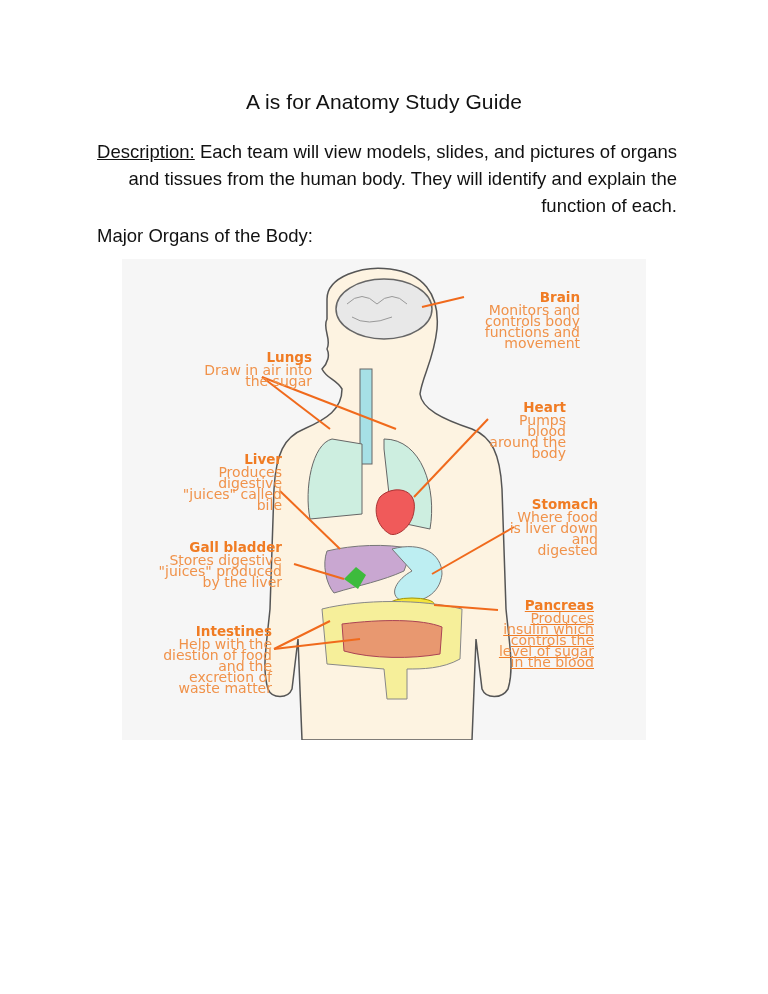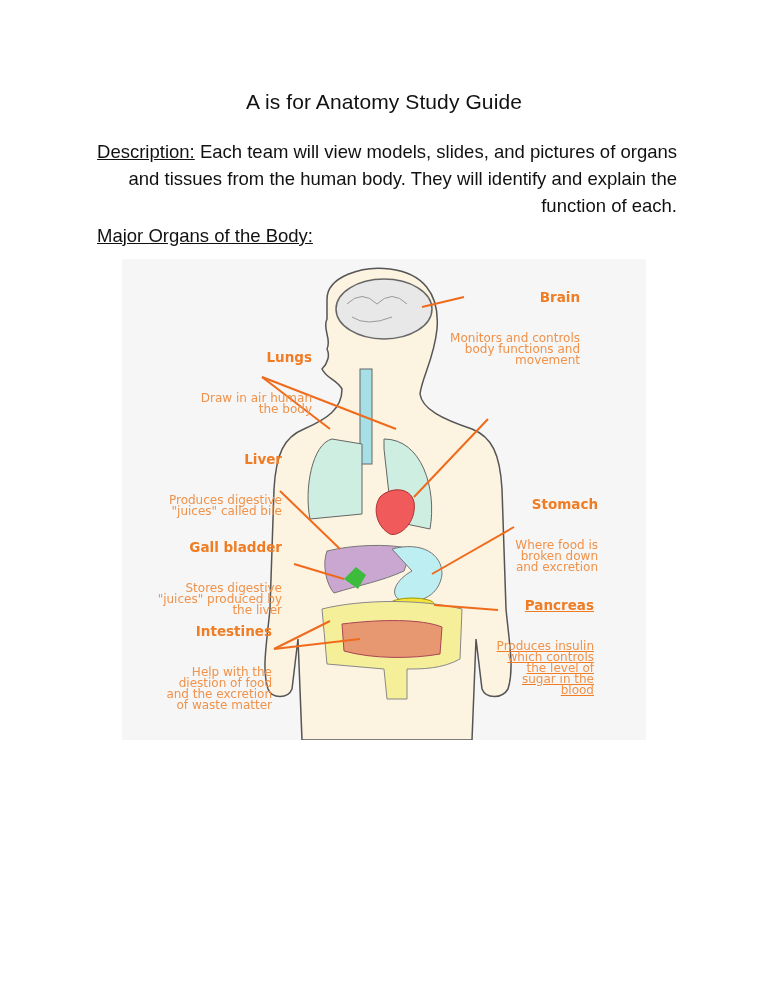--- a/index.html
+++ b/index.html
@@ -3,26 +3,26 @@
 <meta charset="utf-8">
 <style>
   html, body { margin: 0; padding: 0; background: #ffffff; }
   body { width: 768px; height: 994px; position: relative; overflow: hidden;
          font-family: "Liberation Sans", "DejaVu Sans", sans-serif; color: #111; }
   .title { position: absolute; top: 90px; left: 0; width: 768px; text-align: center;
            font-weight: normal; font-size: 21px; letter-spacing: 0.1px; }
   .para { position: absolute; left: 97px; width: 580px; font-size: 18.5px; line-height: 27px; text-align: right; }
   .desc { top: 138px; }
   .u { text-decoration: underline; }
-  .organs-heading { position: absolute; top: 225px; left: 97px; font-size: 18.5px; text-decoration: underline; }
+  .organs-heading { position: absolute; top: 225px; left: 97px; font-size: 18.5px; }
   .figure { position: absolute; left: 122px; top: 259px; width: 524px; height: 481px; background: #f6f6f6; }
   .figure svg { position: absolute; left: 0; top: 0; }
   .lbl { position: absolute; text-align: right; color: #f07c24; font-family: "DejaVu Sans", sans-serif; }
   .lbl .name { font-weight: bold; font-size: 13.5px; line-height: 16px; display: block; }
-  .lbl .fn { font-size: 12px; line-height: 11px; display: block; color: #f0924a; margin-top: 28px; }
+  .lbl .fn { font-size: 14px; line-height: 11px; display: block; color: #f0924a; }
 </style>
 </head>
 <body>
 
 <div class="title">A is for Anatomy Study Guide</div>
 
 <div class="para desc"><span class="u">Description:</span><span> Each team will view models, slides, and pictures of organs and tissues from the human body. They will identify and explain the function of each.</span></div>
 
 <div class="organs-heading">Major Organs of the Body:</div>
 
@@ -66,29 +66,33 @@
       <line x1="152" y1="390" x2="238" y2="380"></line>
     </g>
   </svg>
 
   <div class="lbl" style="left:318px; top:30px; width:140px;">
     <span class="name">Brain</span>
     <span class="fn">Monitors and controls body functions and movement</span>
   </div>
   <div class="lbl" style="left:60px; top:90px; width:130px;">
     <span class="name">Lungs</span>
-    <span class="fn">Draw in air human the body</span>
+    <span class="fn">Draw in air into the sugar</span>
+  </div>
+  <div class="lbl" style="left:360px; top:140px; width:84px;">
+    <span class="name">Heart</span>
+    <span class="fn">Pumps blood around the body</span>
   </div>
   <div class="lbl" style="left:40px; top:192px; width:120px;">
     <span class="name">Liver</span>
     <span class="fn">Produces digestive "juices" called bile</span>
   </div>
   <div class="lbl" style="left:386px; top:237px; width:90px;">
     <span class="name">Stomach</span>
-    <span class="fn">Where food is broken down and excretion</span>
+    <span class="fn">Where food is liver down and digested</span>
   </div>
   <div class="lbl" style="left:30px; top:280px; width:130px;">
     <span class="name">Gall bladder</span>
     <span class="fn">Stores digestive "juices" produced by the liver</span>
   </div>
   <div class="lbl" style="left:372px; top:338px; width:100px;text-decoration:underline;">
     <span class="name">Pancreas</span>
     <span class="fn">Produces insulin which controls the level of sugar in the blood</span>
   </div>
   <div class="lbl" style="left:40px; top:364px; width:110px;">

